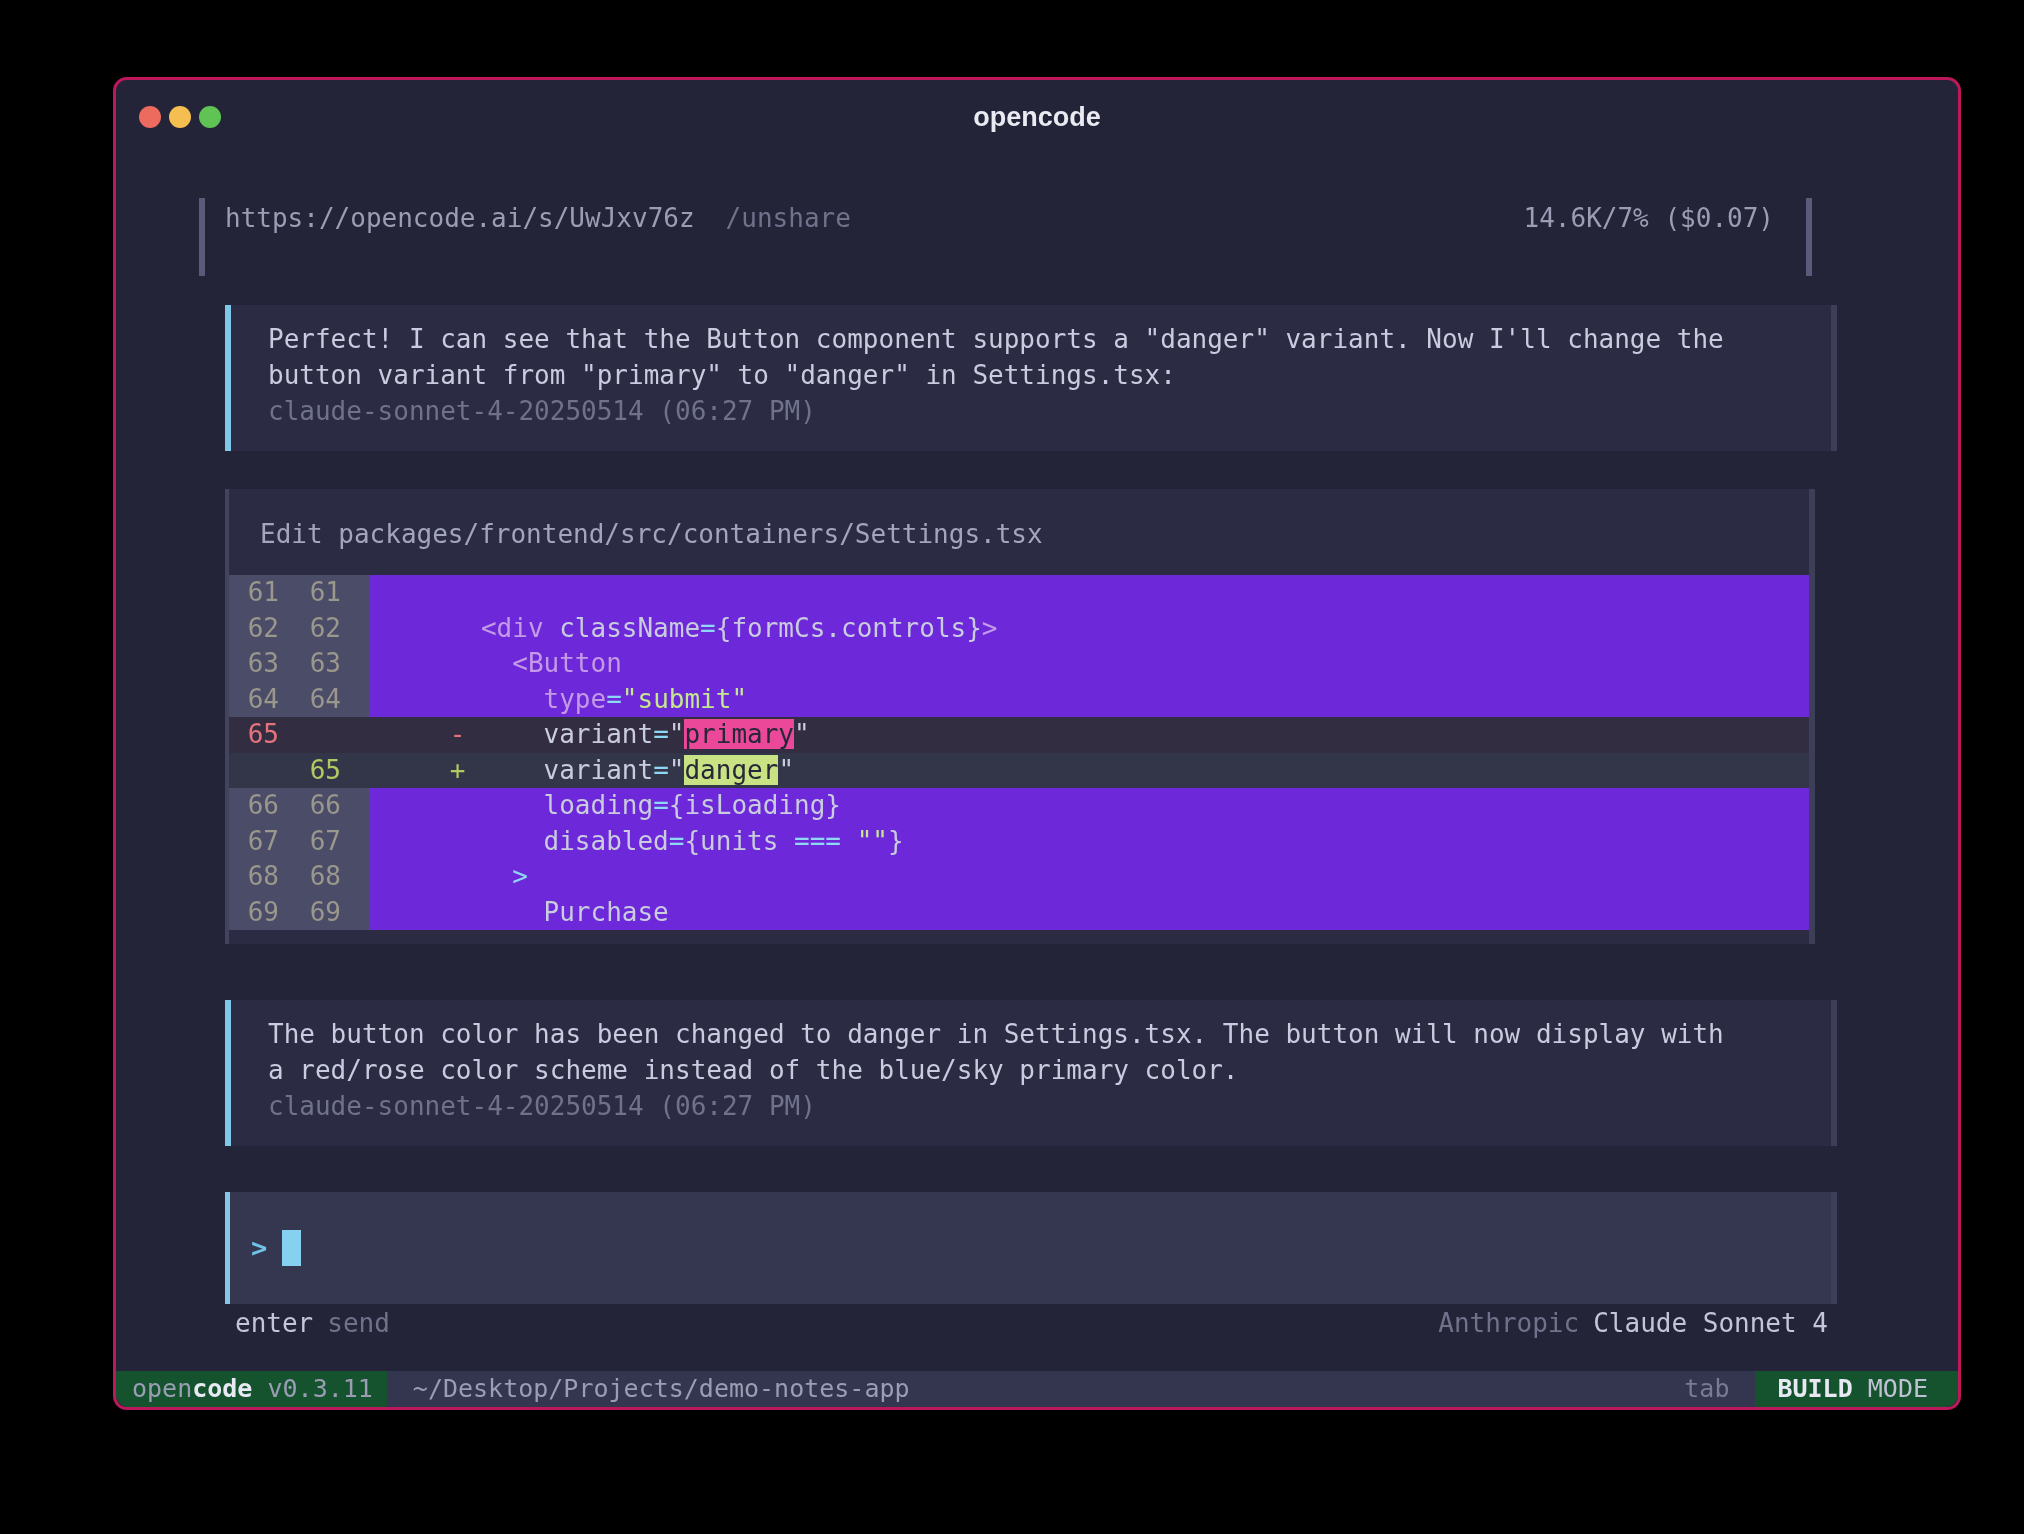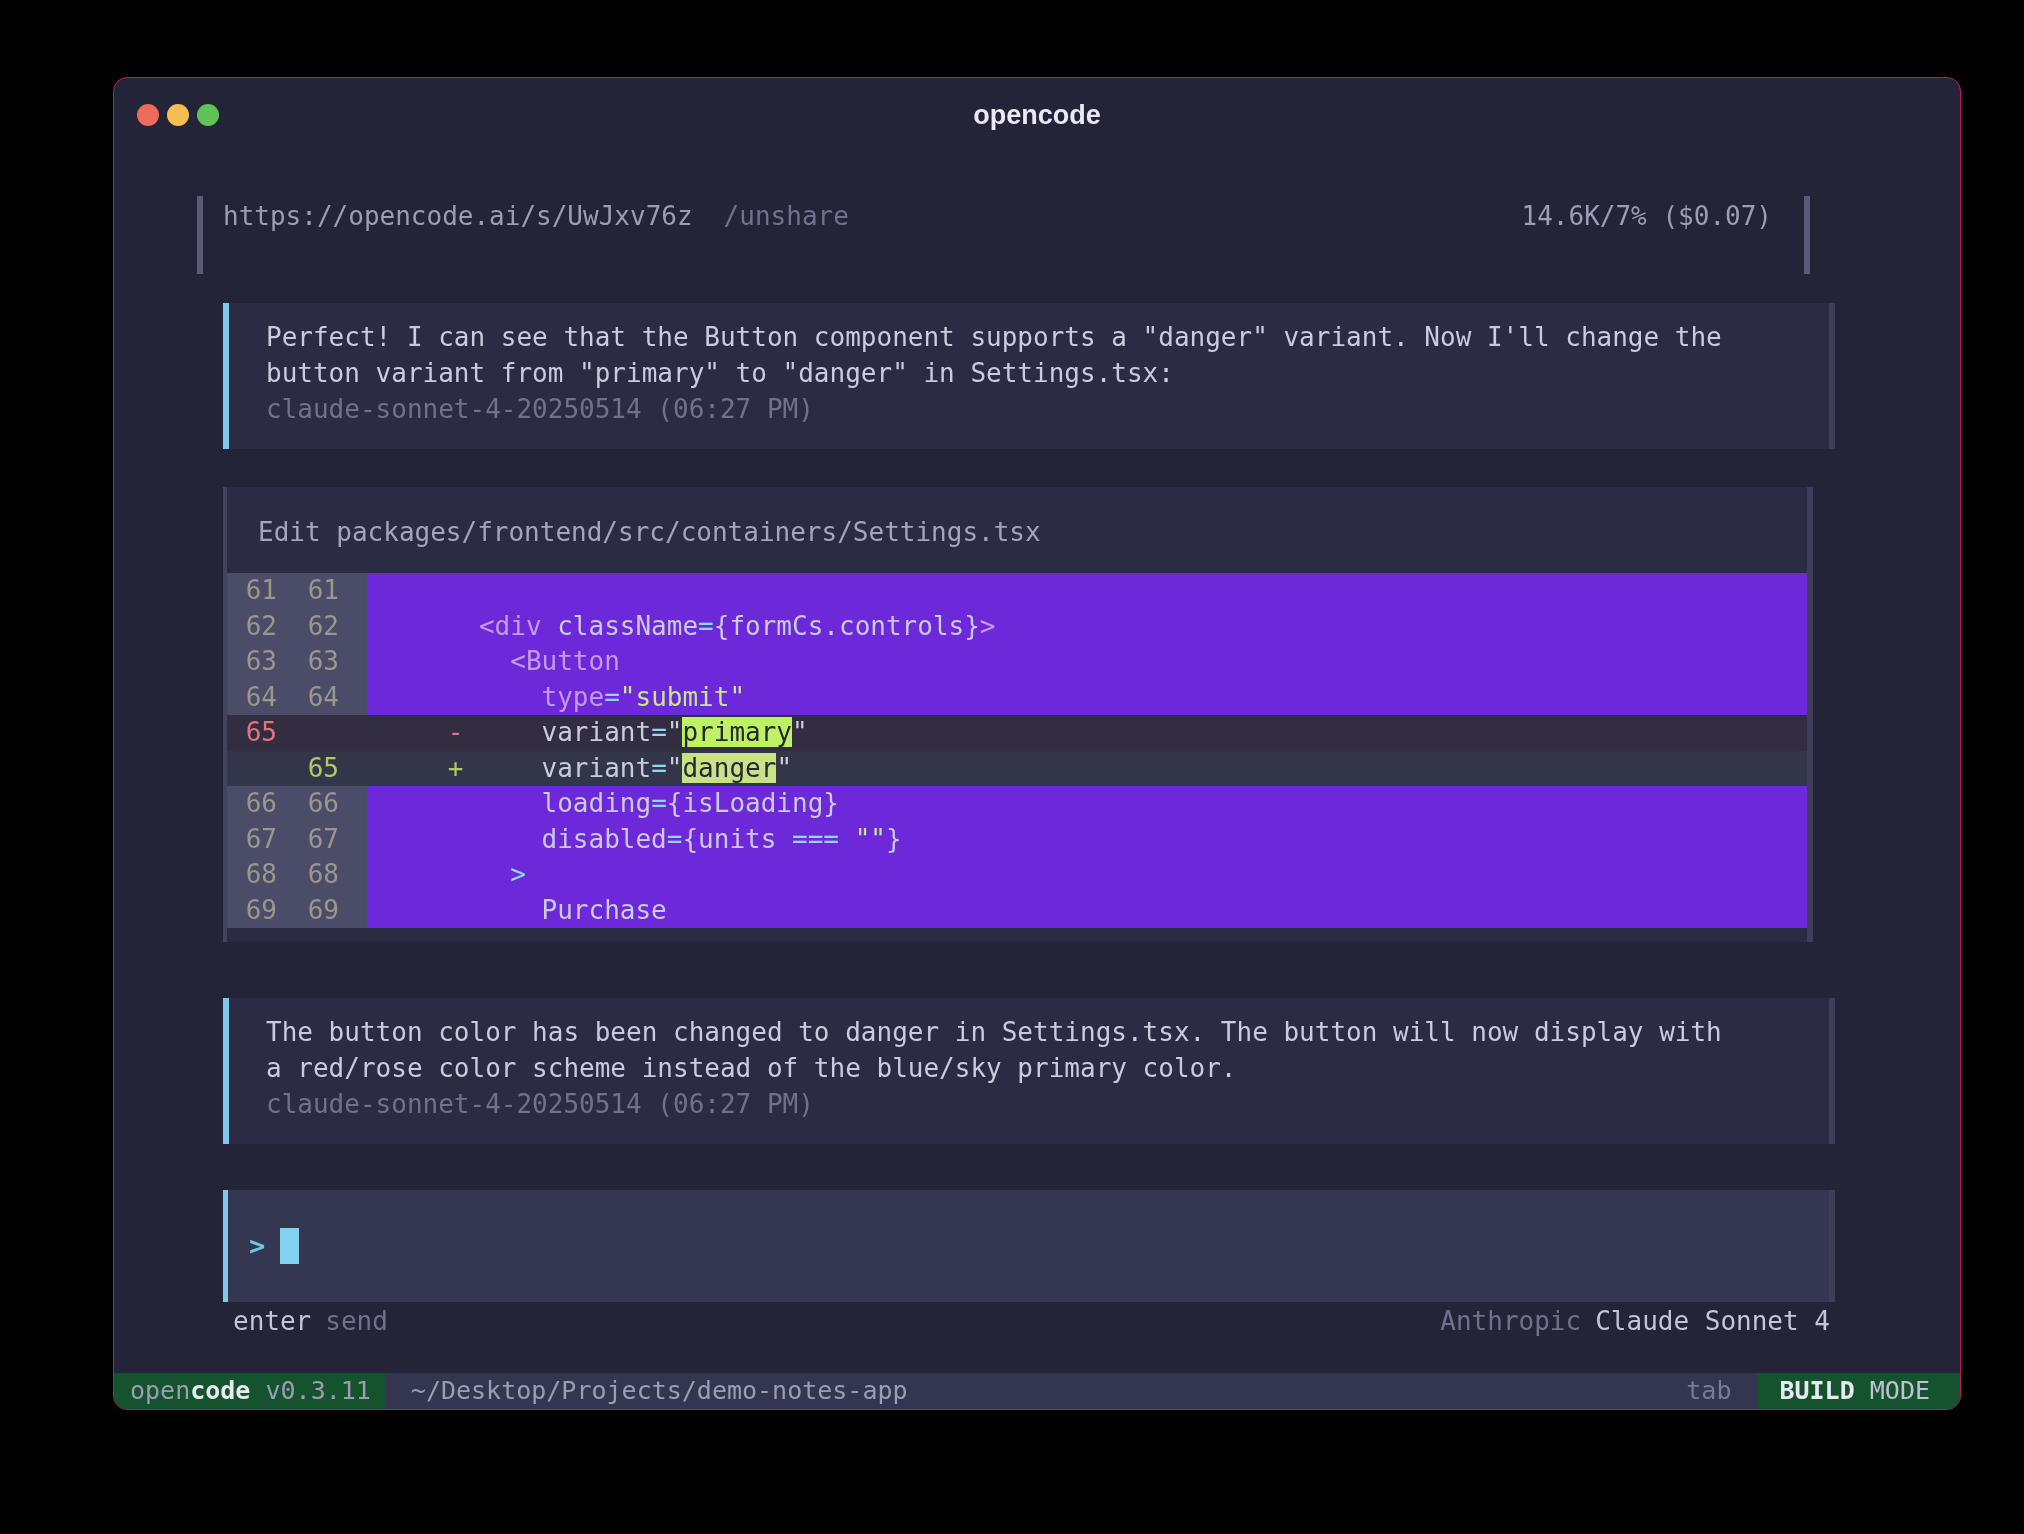--- a/index.html
+++ b/index.html
@@ -1,20 +1,20 @@
 <!DOCTYPE html>
 <html><head>
 <meta charset="utf-8">
 <style>
   * { margin:0; padding:0; box-sizing:border-box; }
   html,body { width:2024px; height:1534px; background:#000; overflow:hidden;
               font-family:"DejaVu Sans Mono", monospace; }
 
   .window { position:absolute; left:113px; top:77px; width:1848px; height:1333px;
-            background:#232437; border-radius:14px; border:1px solid #be185d; }
+            background:#232437; border-radius:14px; border:3px solid #be185d; }
 
   
   .titlebar { position:absolute; top:0; left:0; right:0; height:72px; }
   .dot { position:absolute; top:26px; width:22px; height:22px; border-radius:50%; }
   .dot.red { left:23px; background:#ec6a5e; }
   .dot.yellow { left:53px; background:#f4bf50; }
   .dot.green { left:83px; background:#5fc454; }
   .win-title { position:absolute; top:22px; left:0; right:0; text-align:center;
                font-family:"Liberation Sans", sans-serif; font-weight:bold;
                font-size:27px; color:#e9eaf2; }
@@ -56,21 +56,21 @@
   .drow.del { background:#332d41; }
   .drow.del .lno.old { color:#e5737d; }
   .drow.add { background:#333649; }
   .drow.add .lno.new { color:#b2c962; }
   .c-fg { color:#c9cbde; }
   .c-purple { color:#c49ae6; }
   .c-cyan { color:#8fd8f5; }
   .c-green { color:#c3e88d; }
   .c-red { color:#e5737d; }
   .c-green2 { color:#b2c962; }
-  .c-hlred { background:#bef264; color:#262738;text-align:center; }
+  .c-hlred { background:#ec4899; color:#262738;text-align:center; }
   .c-hlgreen { background:#c9e283; color:#262738; }
 
   
   .input-box { position:absolute; left:109px; top:1112px; width:1612px; height:112px;
                background:#353650; border-left:5px solid #82c7e5; border-right:6px solid #3d3e58;
                padding:38px 0 0 21px; }
   .prompt-line { display:flex; align-items:center; height:36px; }
   .prompt { font-size:27px; font-weight:bold; color:#6fc3e6; line-height:36px; }
   .cursor { display:inline-block; width:19px; height:36px; background:#85d2f0; margin-left:15px; }
 

